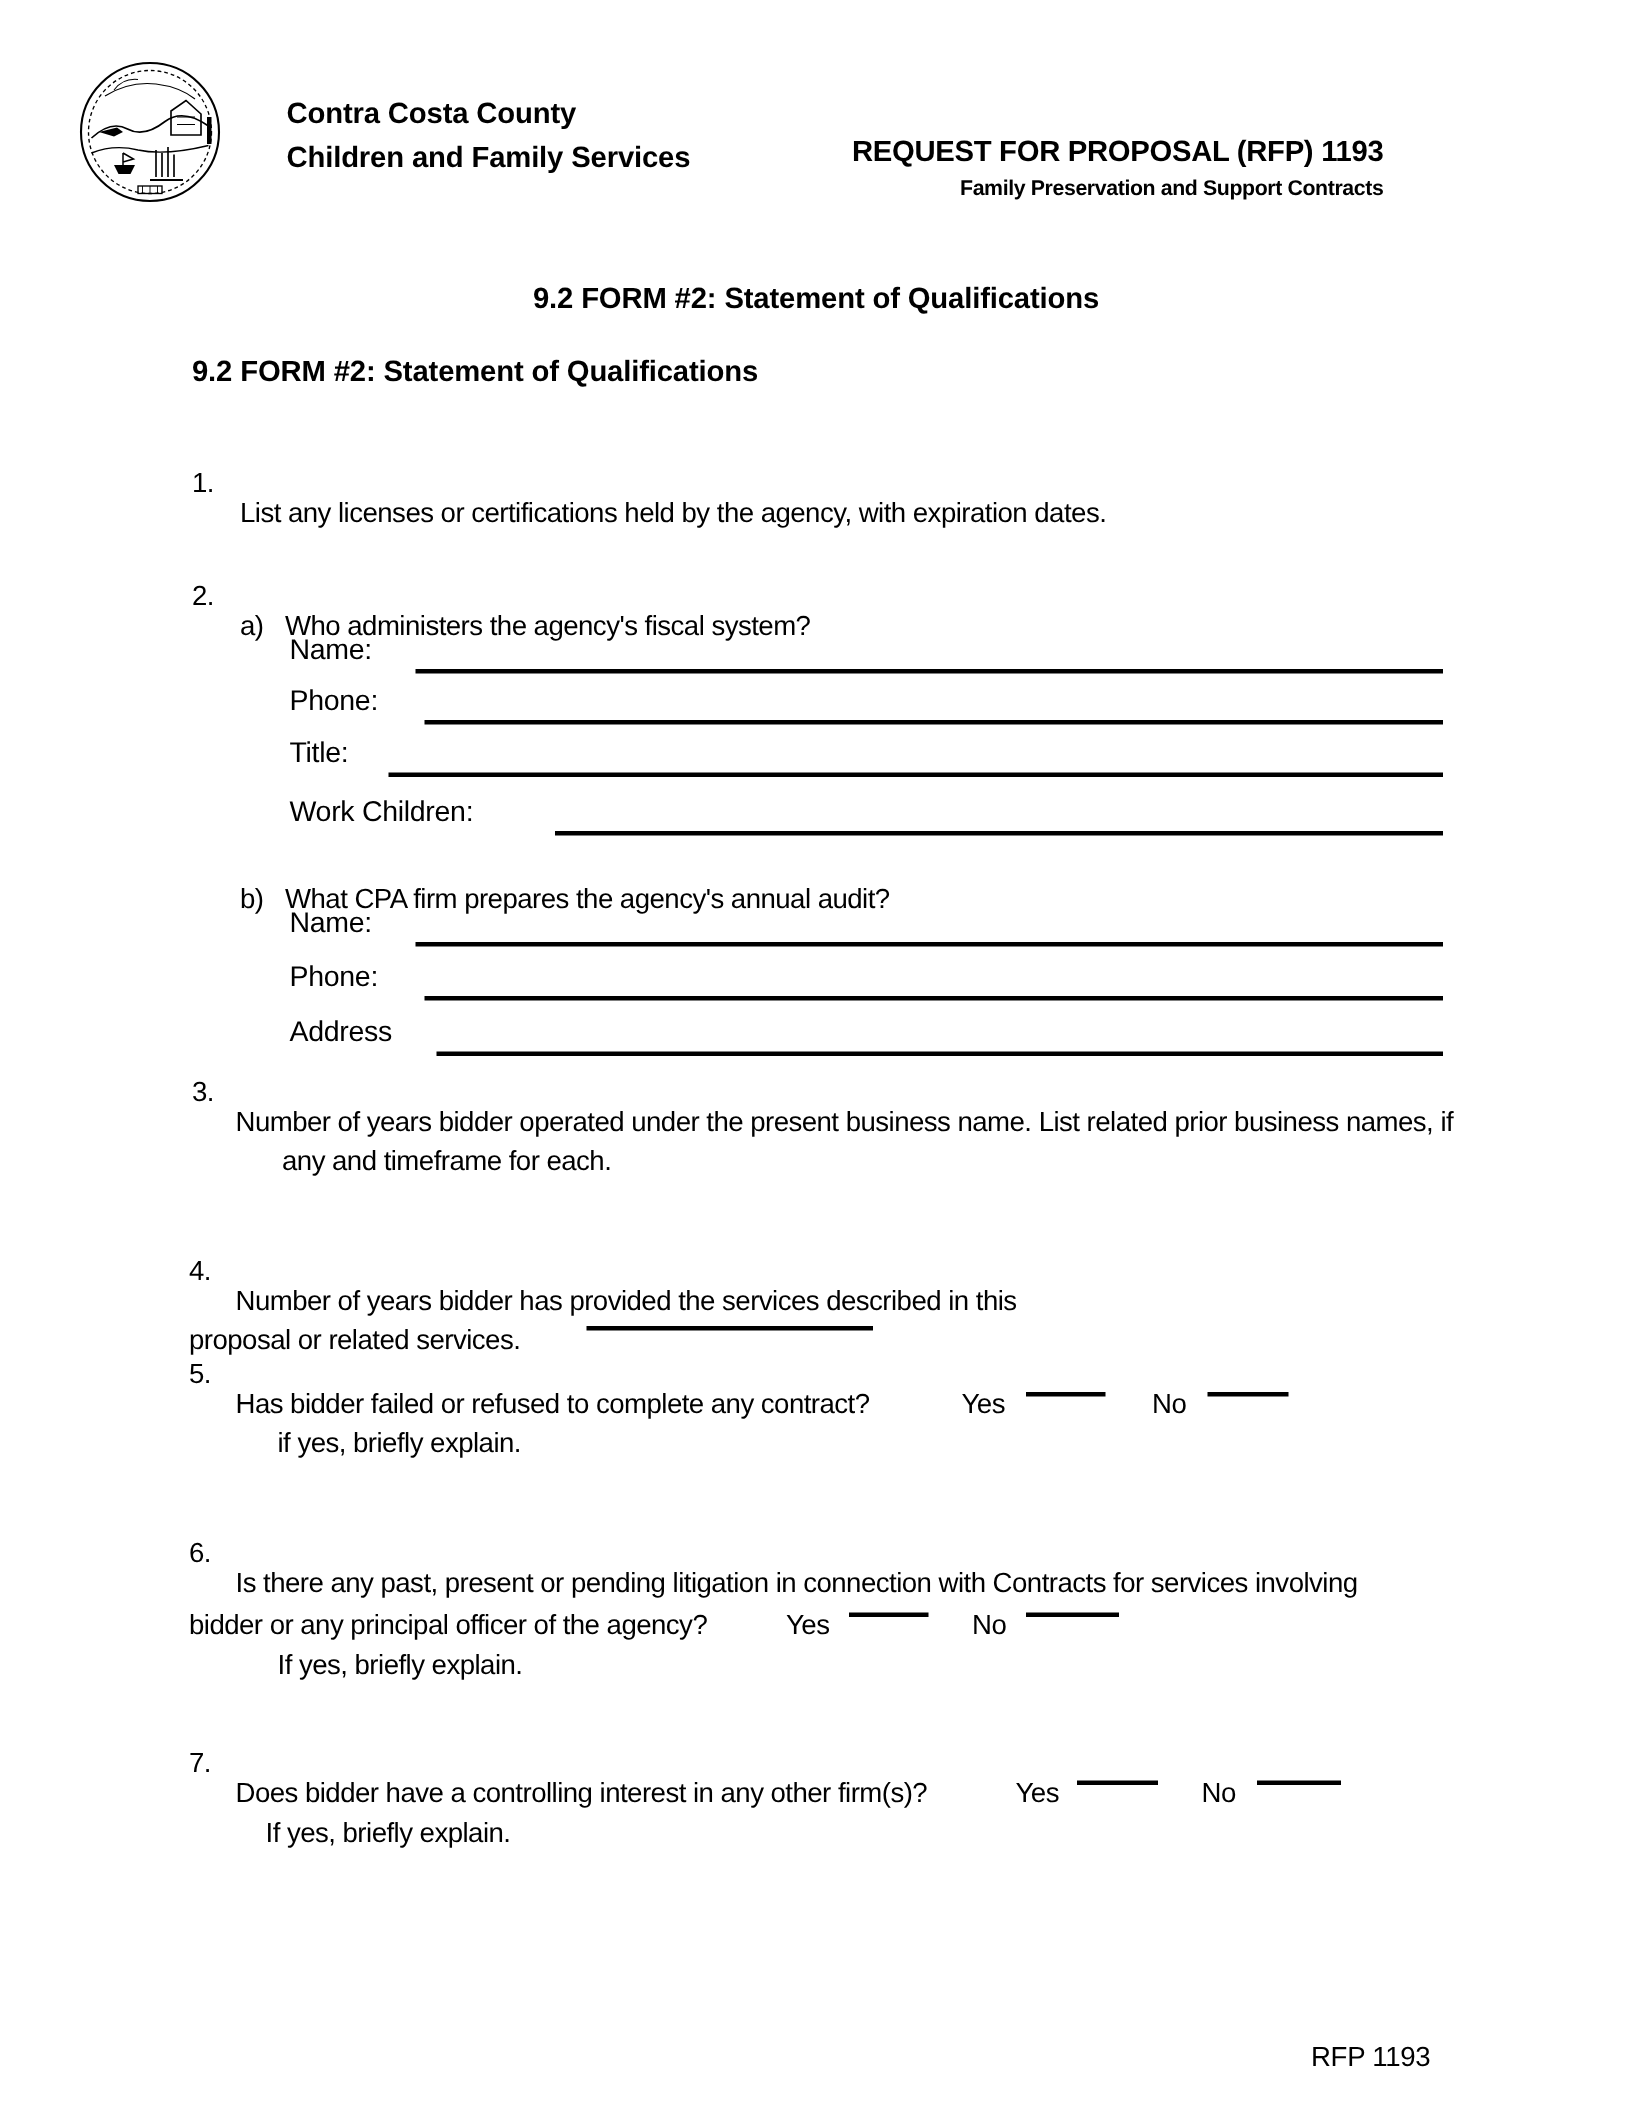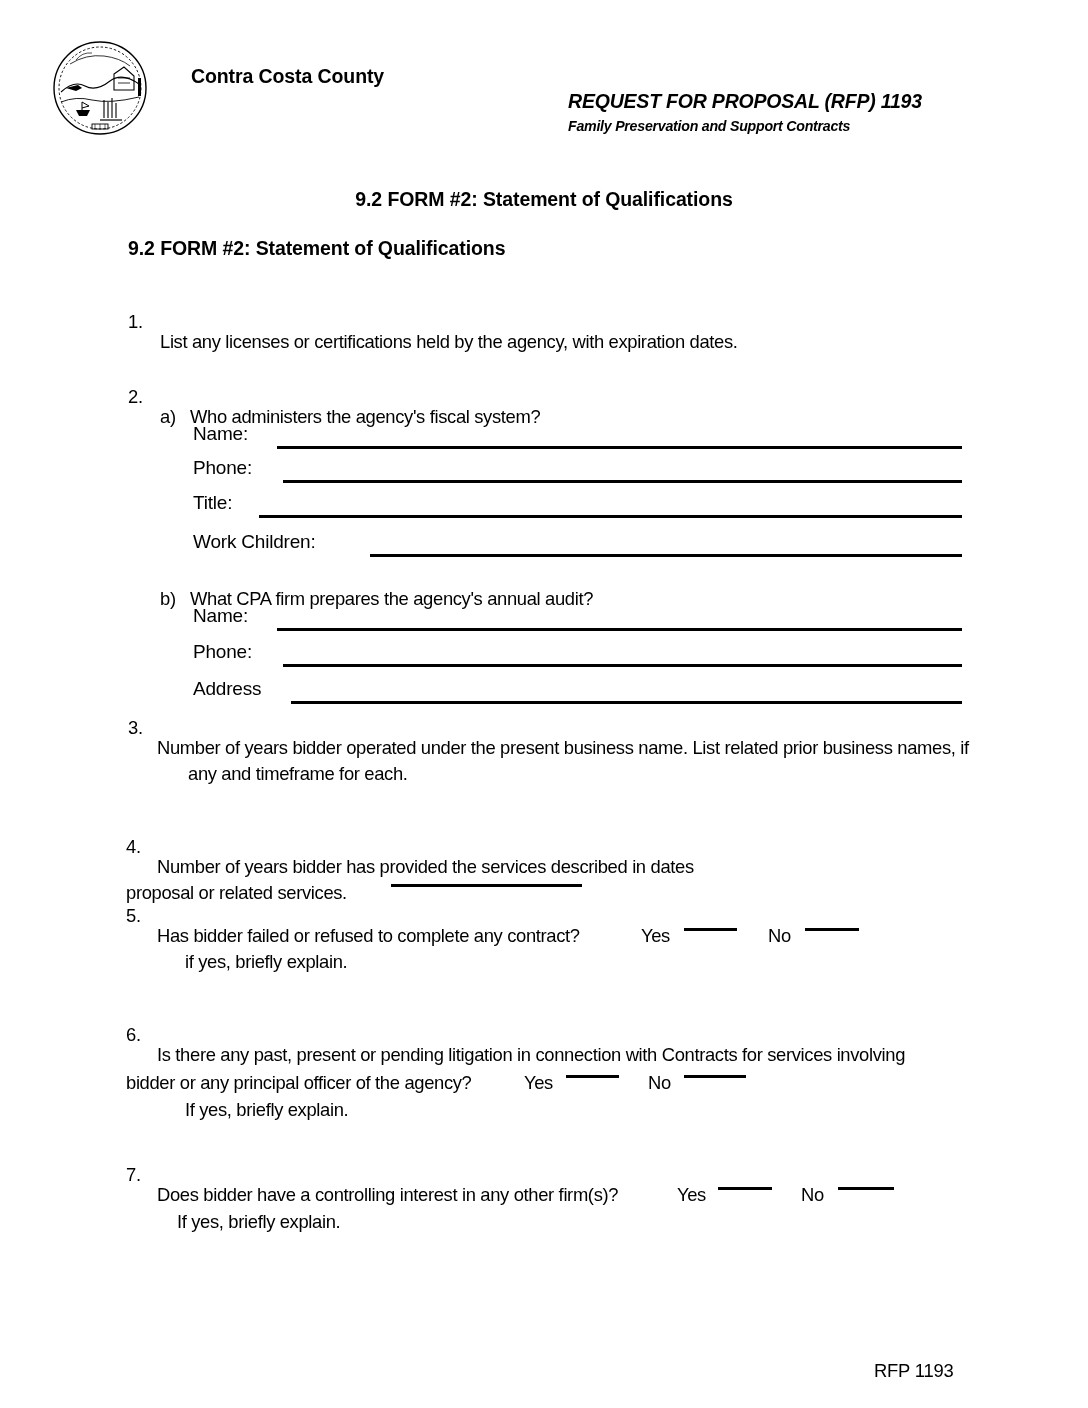--- a/index.html
+++ b/index.html
@@ -45,22 +45,21 @@
     font-size: 19.5px;
     font-weight: bold;
     letter-spacing: -0.1px;
     white-space: nowrap;
   }
 
   .rfp-block {
     position: absolute;
     left: 568px;
     top: 90px;
-    text-align: left;
-    font-style: italic;
+    text-align: right;
   }
   .rfp-title {
     font-size: 19.5px;
     font-weight: bold;
     letter-spacing: -0.2px;
     white-space: nowrap;
   }
   .rfp-sub {
     font-size: 14.2px;
     font-weight: bold;
@@ -147,20 +146,21 @@
         <path d="M18 24 Q34 14 52 16 Q68 18 78 26" fill="none" stroke="#000000" stroke-width="0.8"></path>
         <path d="M24 20 Q30 12 40 13" fill="none" stroke="#000000" stroke-width="0.7"></path>
         <rect x="40" y="84" width="16" height="5" fill="none" stroke="#000000" stroke-width="0.9"></rect>
         <path d="M43 84 L43 89 M48 84 L48 89 M53 84 L53 89" stroke="#000000" stroke-width="0.6"></path>
         <path d="M86 38 L89 38 L89 56 L86 56 Z" fill="#000000"></path>
       </svg>
     </div>
 
     <div class="agency-block">
       <div class="agency-line">Contra Costa County</div>
+      <div class="agency-line">Children and Family Services</div>
     </div>
 
     <div class="rfp-block">
       <div class="rfp-title">REQUEST FOR PROPOSAL (RFP) 1193</div>
       <div class="rfp-sub">Family Preservation and Support Contracts</div>
     </div>
   </div>
 
   <div class="title-centered">9.2  FORM #2: Statement of Qualifications</div>
   <div class="title-left">9.2  FORM #2: Statement of Qualifications</div>
@@ -194,21 +194,21 @@
   <div class="rule" style="left:283px; top:664px; width:679px;"></div>
 
   <div class="field-label" style="left:193px; top:678px;">Address</div>
   <div class="rule" style="left:291px; top:701px; width:671px;"></div>
 
   <div class="q-num" style="left:128px; top:717px;">3.</div>
   <div class="body-text" style="left:157px; top:717px;">Number of years bidder operated under the present business name. List related prior business names, if</div>
   <div class="body-text" style="left:188px; top:743px;">any and timeframe for each.</div>
 
   <div class="q-num" style="left:126px; top:836px;">4.</div>
-  <div class="body-text" style="left:157px; top:836px;">Number of years bidder has provided the services described in dates</div>
+  <div class="body-text" style="left:157px; top:836px;">Number of years bidder has provided the services described in this</div>
   <div class="body-text" style="left:126px; top:862px;">proposal or related services.</div>
   <div class="rule" style="left:391px; top:884px; width:191px;"></div>
 
   <div class="q-num" style="left:126px; top:905px;">5.</div>
   <div class="body-text" style="left:157px; top:905px;">Has bidder failed or refused to complete any contract?</div>
   <div class="body-text" style="left:641px; top:905px;">Yes</div>
   <div class="rule" style="left:684px; top:928px; width:53px;"></div>
   <div class="body-text" style="left:768px; top:905px;">No</div>
   <div class="rule" style="left:805px; top:928px; width:54px;"></div>
   <div class="body-text" style="left:185px; top:931px;">if yes, briefly explain.</div>

